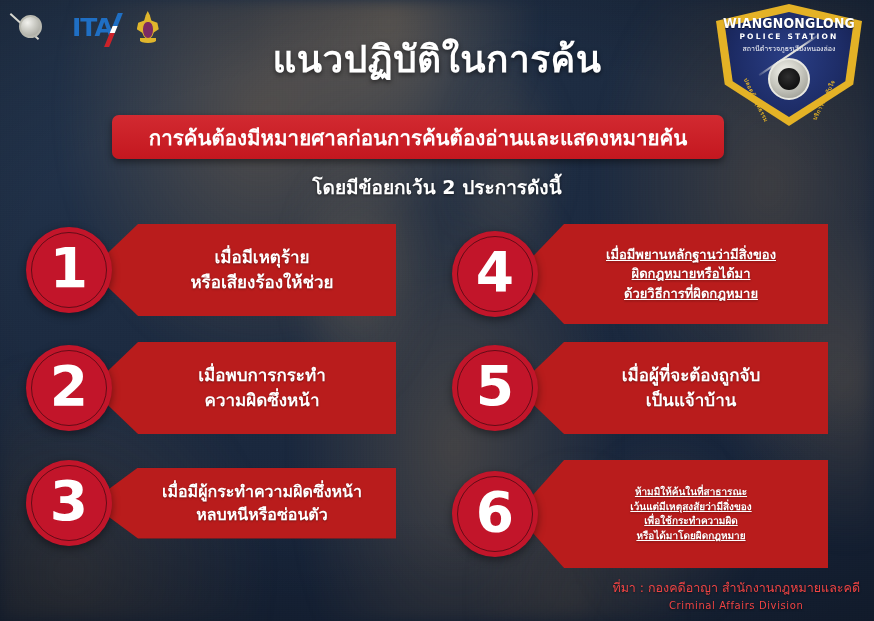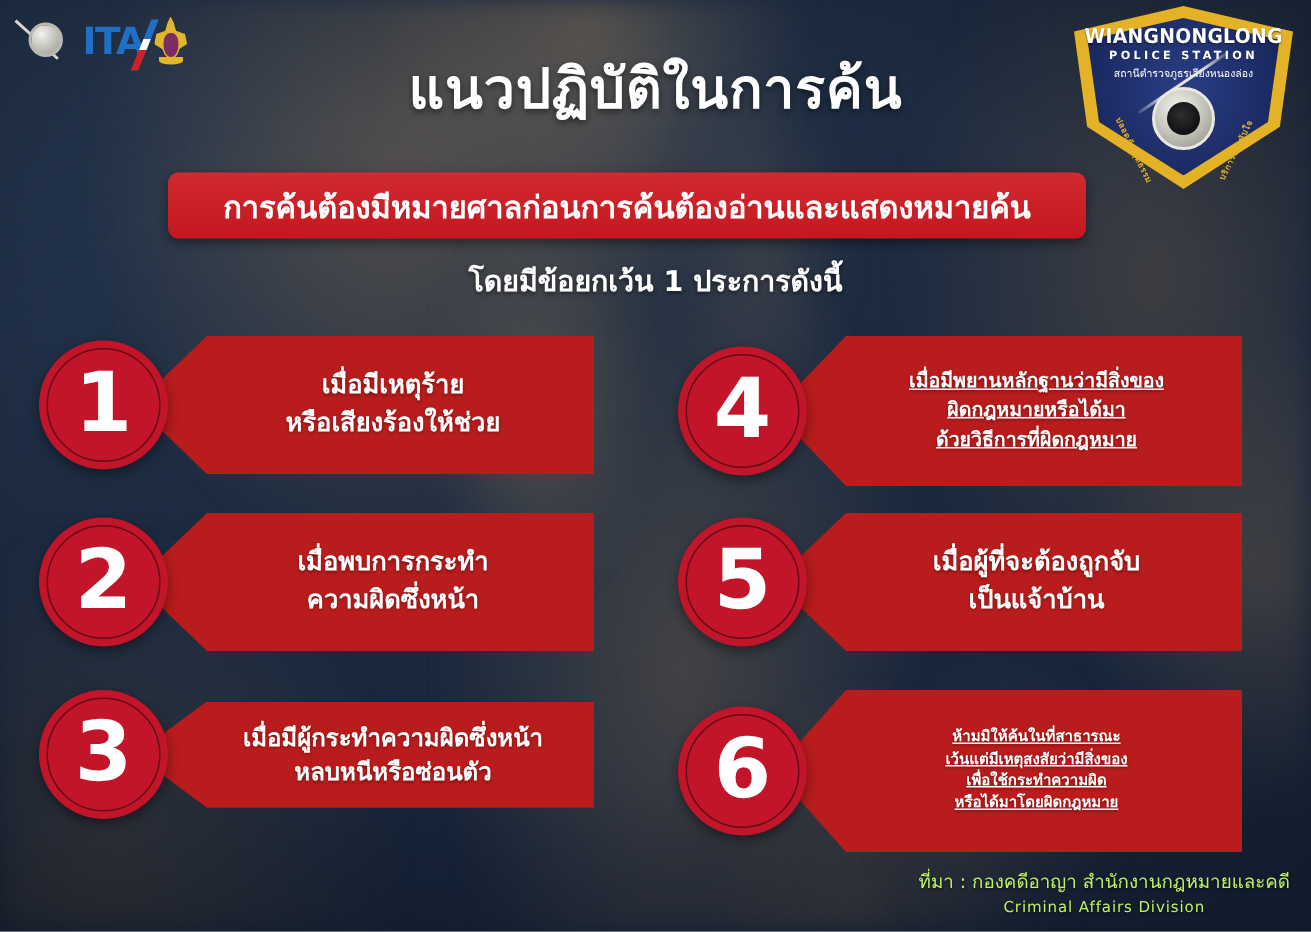--- a/index.html
+++ b/index.html
@@ -57,21 +57,21 @@
       repeating-linear-gradient(0deg,   rgba(255,255,255,.035) 0 1px, rgba(0,0,0,0) 1px 2px),
       repeating-linear-gradient(90deg,  rgba(0,0,0,.05) 0 1px, rgba(0,0,0,0) 1px 3px);
   }
 
   
   .logo-row {
     position: absolute;
     left: 12px; top: 10px;
     display: flex;
     align-items: center;
-    gap: 7px;
+    gap: 24px;
   }
 
   
   .ita-coin { position: relative; width: 36px; height: 34px; }
   .ita-coin .ball {
     position: absolute; left: 7px; top: 5px;
     width: 23px; height: 23px; border-radius: 50%;
     background: radial-gradient(circle at 35% 30%, #f2f2ee 0%, #c9c9c2 45%, #9a9a92 100%);
     border: 2px solid #b9b9b0;
   }
@@ -304,21 +304,21 @@
   #item-3 .arrow p { font-size: 16px; line-height: 1.45; }
   #item-4 .arrow p { font-size: 13px; line-height: 1.5; text-decoration: underline; }
   #item-5 .arrow p { font-size: 17px; line-height: 1.45; }
   #item-6 .arrow p { font-size: 10px; line-height: 1.45; text-decoration: underline; }
 
   
   .footer {
     position: absolute;
     right: 14px; bottom: 10px;
     text-align: center;
-    color: #bef264;
+    color: #ef4444;
     text-shadow: 0 1px 2px rgba(0,0,0,.5);
     margin-top: 28px;
   }
   .footer .src  { font-size: 12.5px; }
   .footer .en   { font-size: 10px; margin-top: 2px; letter-spacing: .6px; }
 </style>
 </head>
 <body>
 
 <div id="poster">
@@ -359,21 +359,21 @@
     <div class="badge-bot-l">ปลอดภัย ยุติธรรม</div>
     <div class="badge-bot-r">บริการประทับใจ</div>
   </div>
 
   <div class="main-title">แนวปฏิบัติในการค้น</div>
 
   <div class="red-banner">
     <span>การค้นต้องมีหมายศาลก่อนการค้นต้องอ่านและแสดงหมายค้น</span>
   </div>
 
-  <div class="subtitle">โดยมีข้อยกเว้น 1 ประการดังนี้</div>
+  <div class="subtitle">โดยมีข้อยกเว้น 2 ประการดังนี้</div>
 
   <div class="item" id="item-1">
     <div class="num-circle">
       <span>1</span>
     </div>
     <div class="arrow">
       <p>เมื่อมีเหตุร้าย<br>หรือเสียงร้องให้ช่วย</p>
     </div>
   </div>
 

